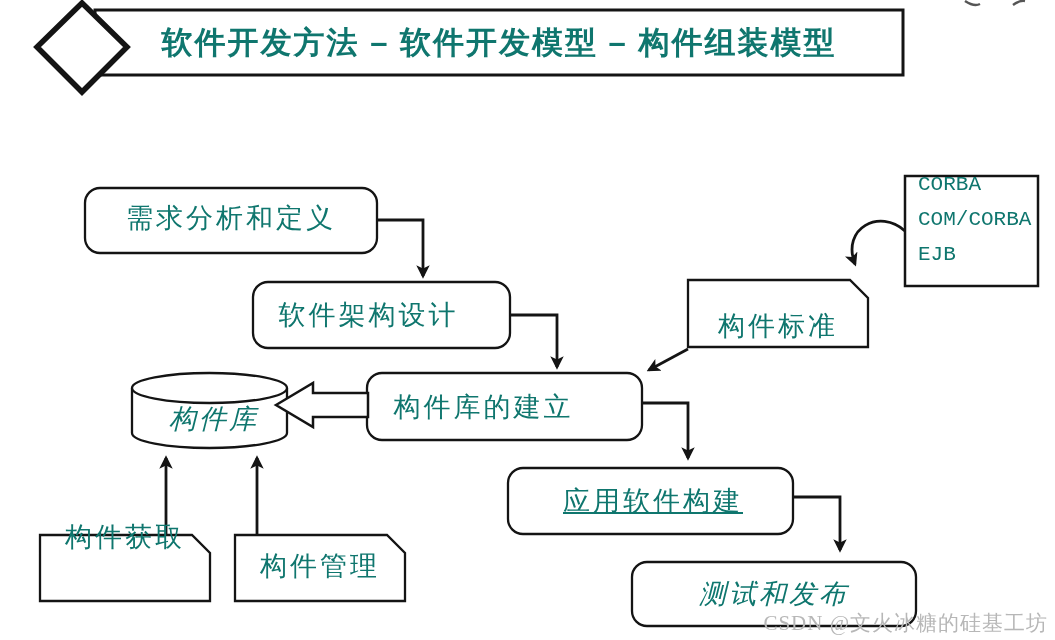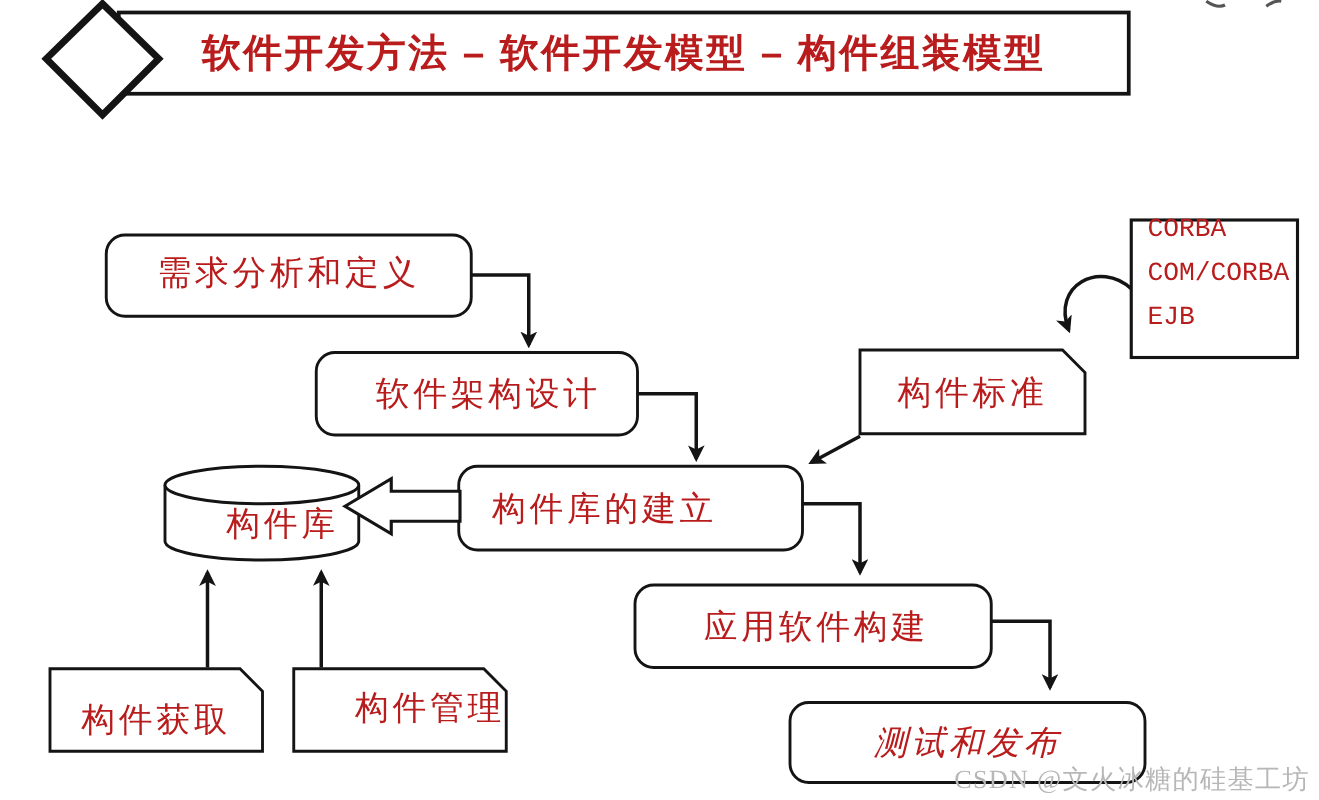--- a/index.html
+++ b/index.html
@@ -11,21 +11,21 @@
     font-family:"Liberation Serif", serif;
     color:#141414;
   }
   #shapes{position:absolute;left:0;top:0;z-index:1;}
   .label{
     position:absolute;z-index:2;
     display:flex;align-items:center;justify-content:center;
     text-align:center;
     font-size:27px;
     letter-spacing:3px;
-    color:#b91c1c;
+    color:#0f766e;
     white-space:nowrap;
   }
   .title-label{
     font-family:"Liberation Sans", sans-serif;
     font-weight:bold;
     font-size:31px;
     letter-spacing:2px;
     justify-content:center;
   }
   .corba-label{
@@ -90,37 +90,37 @@
     <path d="M642,403 L688,403 L688,458" fill="none" stroke="#141414" stroke-width="2.8" marker-end="url(#ah)"></path>
     <path d="M793,497 L840,497 L840,550" fill="none" stroke="#141414" stroke-width="2.8" marker-end="url(#ah)"></path>
     <path d="M166,534 L166,458" fill="none" stroke="#141414" stroke-width="2.8" marker-end="url(#ah)"></path>
     <path d="M257,534 L257,458" fill="none" stroke="#141414" stroke-width="2.8" marker-end="url(#ah)"></path>
   </svg>
 
   <div class="label title-label" style="left:95px;top:10px;width:808px;height:65px;">软件开发方法 – 软件开发模型 – 构件组装模型</div>
 
   <div class="label" style="left:85px;top:188px;width:292px;height:59px;">需求分析和定义</div>
 
-  <div class="label" style="left:260px;top:282px;width:261px;height:66px;">软件架构设计</div>
+  <div class="label" style="left:238px;top:282px;width:261px;height:66px;">软件架构设计</div>
 
   <div class="label" style="left:367px;top:373px;width:233px;height:67px;">构件库的建立</div>
 
-  <div class="label" style="left:688px;top:280px;width:180px;height:67px;">构件标准</div>
+  <div class="label" style="left:688px;top:292px;width:180px;height:67px;">构件标准</div>
 
   <div class="label corba-label" style="left:905px;top:176px;width:133px;height:87px;">
     <div>CORBA</div>
     <div>COM/CORBA</div>
     <div>EJB</div>
   </div>
 
-  <div class="label" style="left:144px;top:396px;width:164px;height:45px;">构件库</div>
+  <div class="label" style="left:132px;top:396px;width:164px;height:45px;font-style:italic;">构件库</div>
 
-  <div class="label" style="left:40px;top:551px;width:170px;height:50px;">构件获取</div>
+  <div class="label" style="left:40px;top:512px;width:170px;height:50px;">构件获取</div>
 
-  <div class="label" style="left:235px;top:535px;width:170px;height:61px;padding-left:24px;">构件管理</div>
+  <div class="label" style="left:235px;top:535px;width:170px;height:61px;">构件管理</div>
 
-  <div class="label" style="left:508px;top:468px;width:290px;height:66px;">应用软件构建</div>
+  <div class="label" style="left:508px;top:468px;width:290px;height:66px;text-decoration:underline;">应用软件构建</div>
 
   <div class="label" style="left:632px;top:562px;width:284px;height:64px;font-style:italic;">测试和发布</div>
 
   <div class="watermark" style="right:7px;top:609px;">CSDN @文火冰糖的硅基工坊</div>
 
 </div>
 
 </body></html>

